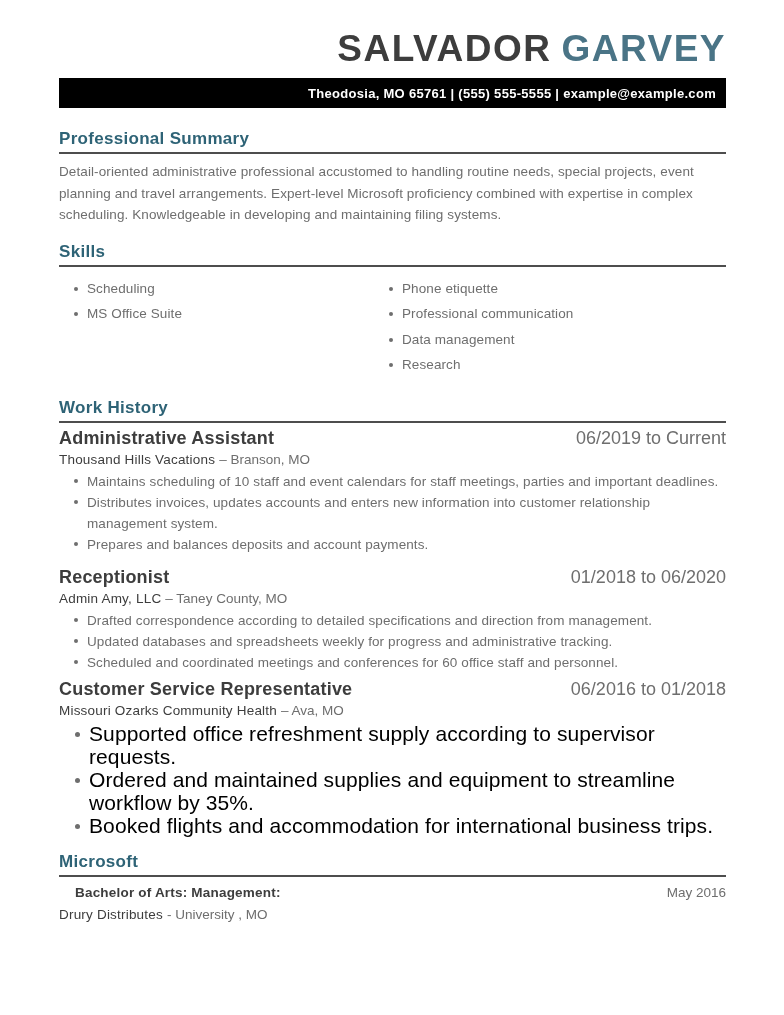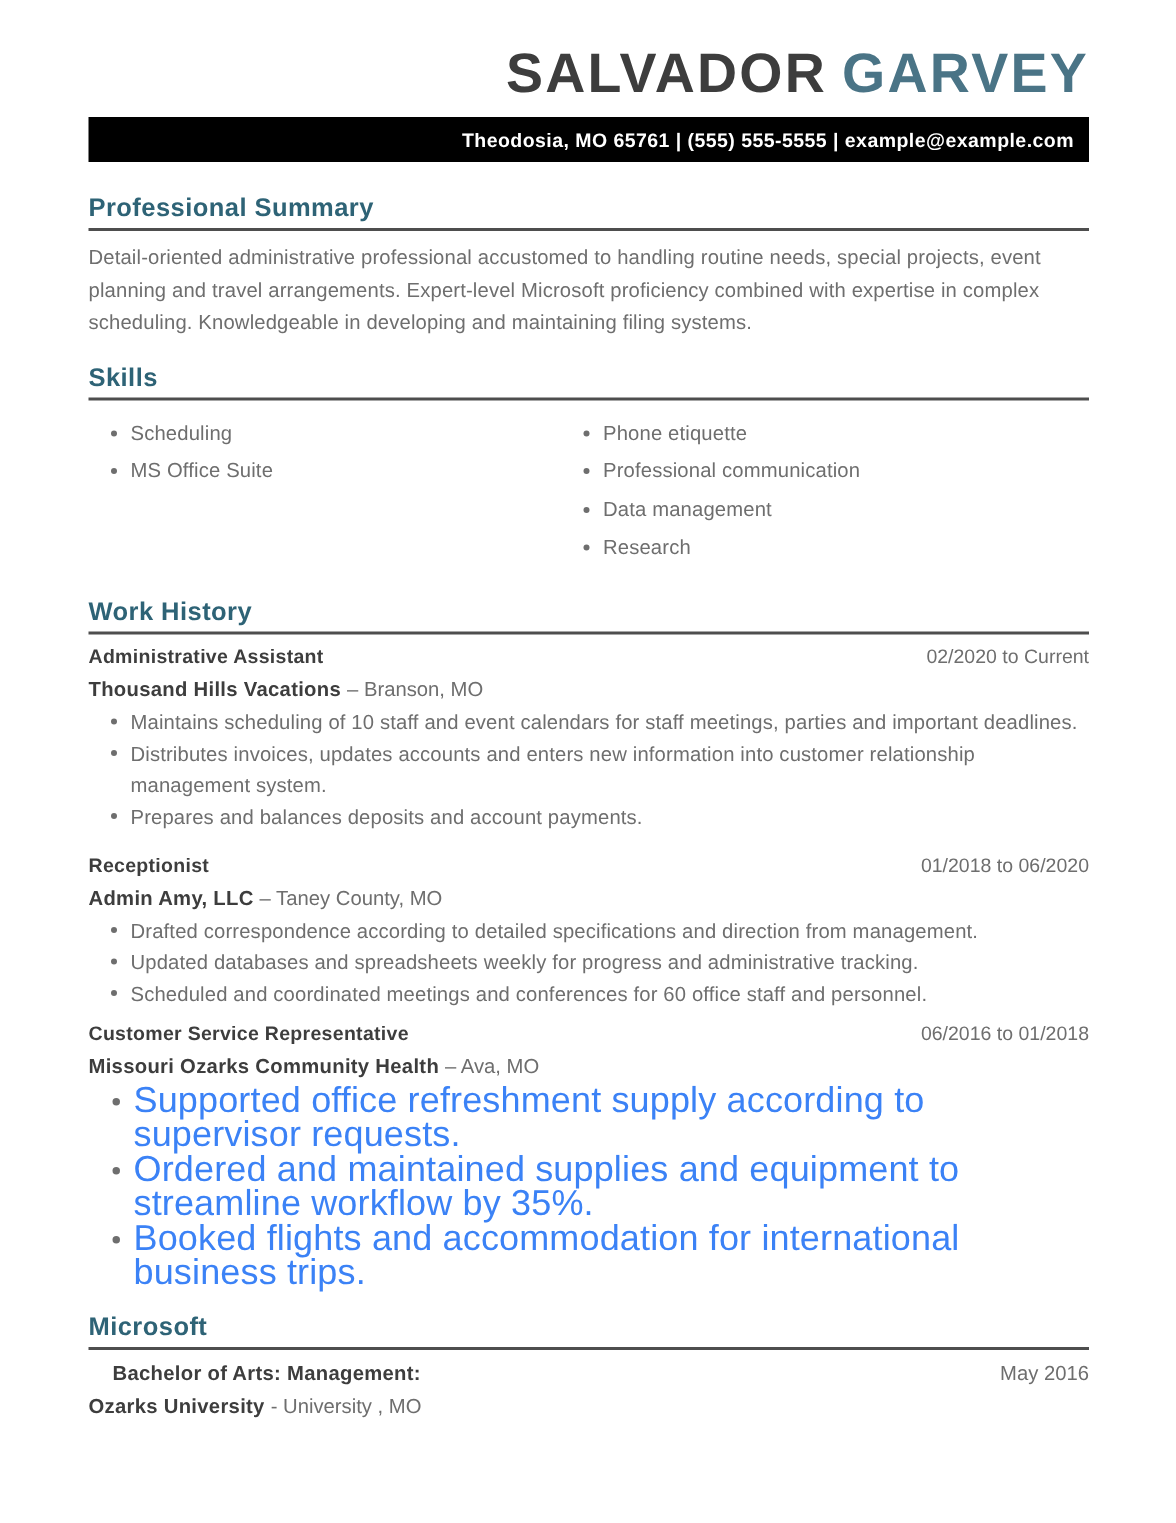--- a/index.html
+++ b/index.html
@@ -44,30 +44,30 @@
 
   
   .skills-cols{display:flex;margin-top:9px;}
   .skills-col-left{width:315px;flex:0 0 315px;}
   .skills-cols li.bullet{line-height:25.5px;}
 
   
   .job-0{margin-top:7px;}
   .job-1{margin-top:14px;}
   .job-2{margin-top:8px;}
-  .job-head{display:flex;justify-content:space-between;align-items:flex-end;font-size:13px;line-height:16px;}
+  .job-head{display:flex;justify-content:space-between;align-items:flex-end;font-size:18px;line-height:16px;}
   .job-title{font-weight:700;color:#3d3d3d;letter-spacing:0.2px;}
   .job-dates{color:#6e6e6e;}
   .job-sub{margin-top:6px;font-size:13.5px;line-height:16px;}
-  .company{font-weight:700;color:#3d3d3d;letter-spacing:0.2px;}
+  .company{font-weight:400;color:#3d3d3d;letter-spacing:0.2px;}
   .location{color:#6e6e6e;margin-left:4px;}
   ul.job-bullets{margin-top:3px;}
   .job-bullets li.bullet{line-height:21px;}
   .job-bullets .dot{top:8.5px;}
-  ul.job-bullets.large li.bullet{font-size:24px;line-height:23px;padding-left:30px;color:#3b82f6;}
+  ul.job-bullets.large li.bullet{font-size:21px;line-height:23px;padding-left:30px;color:#000000;}
   ul.job-bullets.large .dot{left:16px;top:10px;width:5px;height:5px;}
 
   
   .edu-head{display:flex;justify-content:space-between;align-items:baseline;margin-top:8px;font-size:13.5px;line-height:16px;}
   .degree{font-weight:700;color:#3d3d3d;letter-spacing:0.2px;padding-left:16px;}
   .edu-date{color:#6e6e6e;}
   .edu-sub{margin-top:6px;font-size:13.5px;line-height:16px;}
 </style>
 </head>
 <body>
@@ -103,21 +103,21 @@
       </div>
     </section>
 
     <section class="sec-work">
       <h2 class="section-title">Work History</h2>
       <hr class="rule">
 
       <div class="job job-0">
         <div class="job-head">
           <span class="job-title">Administrative Assistant</span>
-          <span class="job-dates">02/2020 to Current</span>
+          <span class="job-dates">06/2019 to Current</span>
         </div>
         <div class="job-sub">
           <span class="company">Thousand Hills Vacations</span><span class="location">– Branson, MO</span>
         </div>
         <ul class="blist job-bullets">
           <li class="bullet"><span class="dot"></span><span>Maintains scheduling of 10 staff and event calendars for staff meetings, parties and important deadlines.</span></li>
           <li class="bullet"><span class="dot"></span><span>Distributes invoices, updates accounts and enters new information into customer relationship management system.</span></li>
           <li class="bullet"><span class="dot"></span><span>Prepares and balances deposits and account payments.</span></li>
         </ul>
       </div>
@@ -154,18 +154,18 @@
     </section>
 
     <section class="sec-education">
       <h2 class="section-title">Microsoft</h2>
       <hr class="rule">
       <div class="edu-head">
         <span class="degree">Bachelor of Arts: Management:</span>
         <span class="edu-date">May 2016</span>
       </div>
       <div class="edu-sub">
-        <span class="company">Ozarks University</span><span class="location">- University , MO</span>
+        <span class="company">Drury Distributes</span><span class="location">- University , MO</span>
       </div>
     </section>
 
   </div>
 </div>
 
 </body></html>

